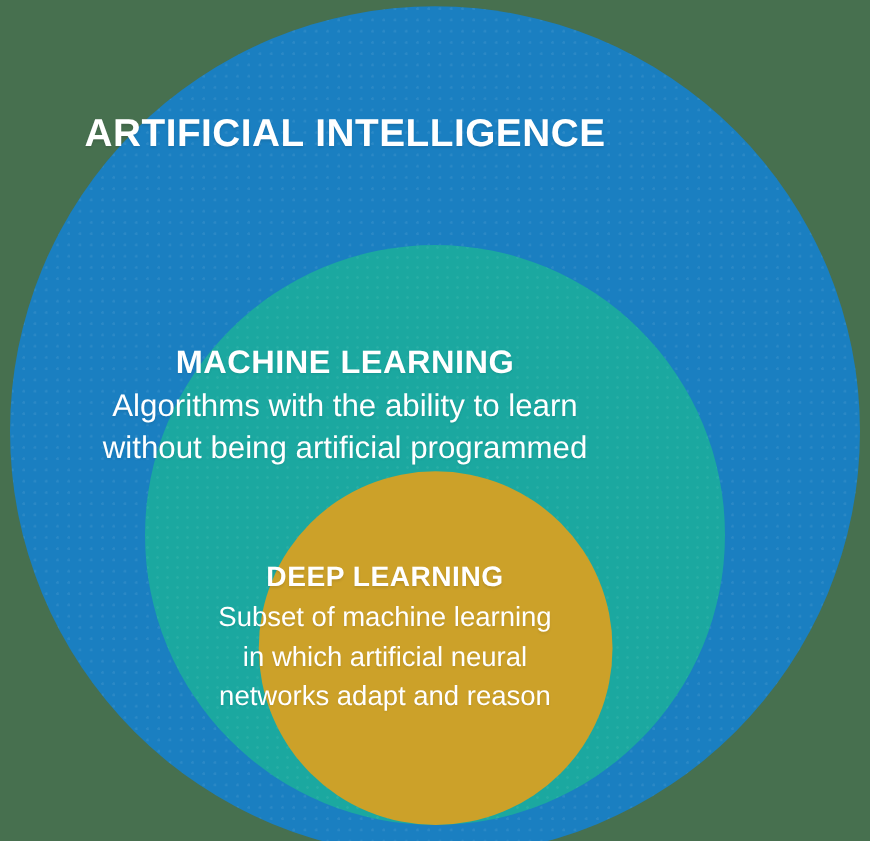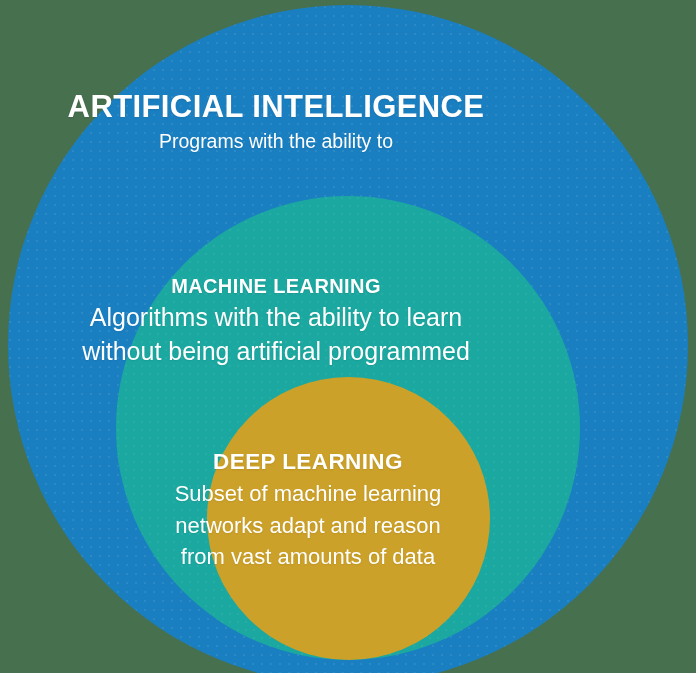--- a/index.html
+++ b/index.html
@@ -108,21 +108,21 @@
   #label-ai .label-desc {
     font-size: 19.5px;
     line-height: 1.32;
   }
 
   
   #label-ml {
     top: 274px;
   }
   #label-ml .label-title {
-    font-size: 20px;
+    font-size: 26px;
   }
   #label-ml .label-desc {
     font-size: 25px;
     line-height: 1.35;
   }
 
   
   #label-dl {
     top: 448px;
     margin-left: 32px;
@@ -142,34 +142,33 @@
 
   <div class="circle textured" id="circle-ai"></div>
 
   <div class="circle textured" id="circle-ml"></div>
 
   <div class="circle" id="circle-dl"></div>
 
   <div class="label-block" id="label-ai">
     <p class="label-title">ARTIFICIAL INTELLIGENCE</p>
     <p class="label-desc">
-      <span class="line">Programs with the ability to</span>
     </p>
   </div>
 
   <div class="label-block" id="label-ml">
     <p class="label-title">MACHINE LEARNING</p>
     <p class="label-desc">
       <span class="line">Algorithms with the ability to learn</span>
       <span class="line">without being artificial programmed</span>
     </p>
   </div>
 
   <div class="label-block" id="label-dl">
     <p class="label-title">DEEP LEARNING</p>
     <p class="label-desc">
       <span class="line">Subset of machine learning</span>
+      <span class="line">in which artificial neural</span>
       <span class="line">networks adapt and reason</span>
-      <span class="line">from vast amounts of data</span>
     </p>
   </div>
 
 </div>
 
 </body></html>

